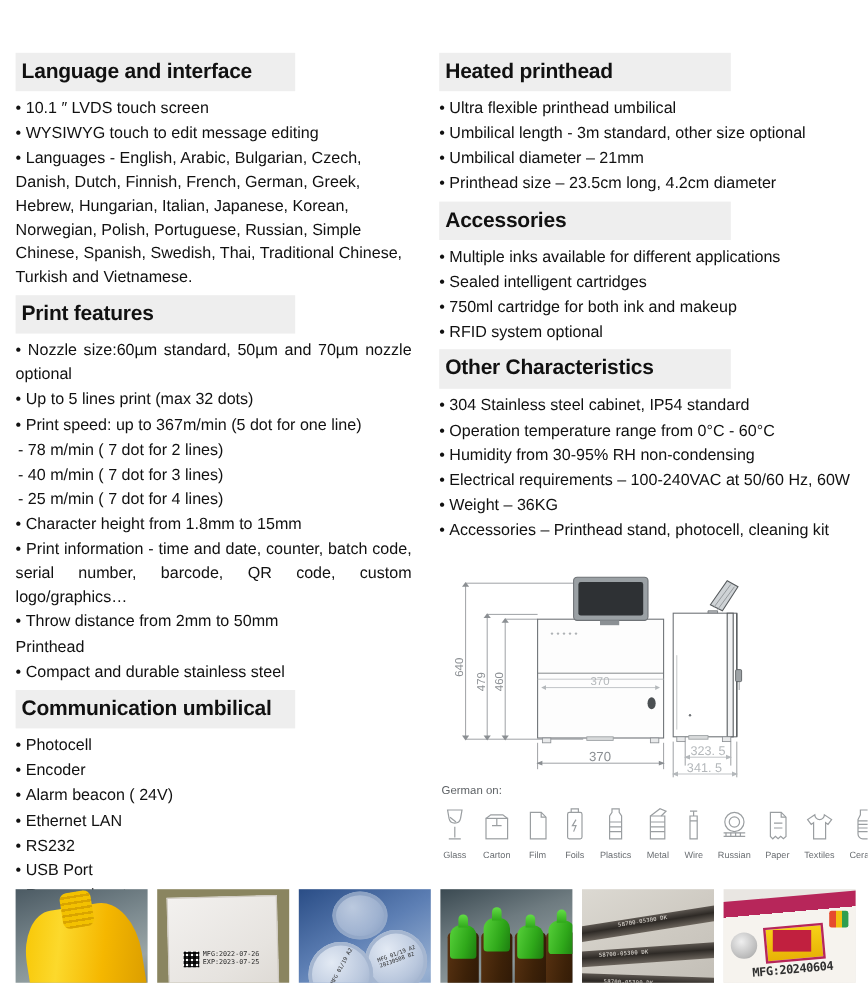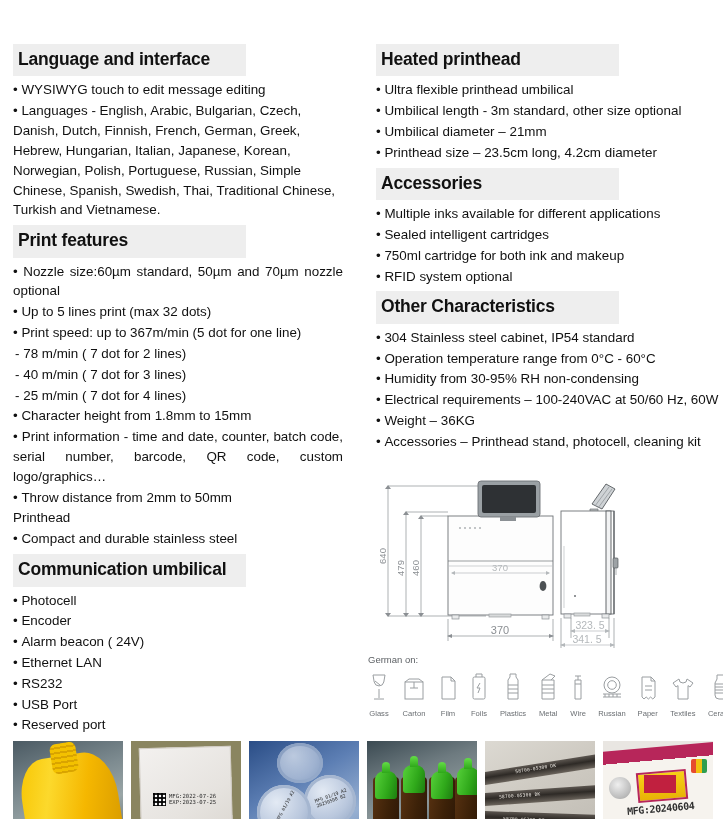--- a/index.html
+++ b/index.html
@@ -21,21 +21,21 @@
     height: 819px;
     margin-top: 32px;
   }
 
   
   .col {
     position: absolute;
     top: 8px;
   }
   .col-left  { left: 13px;  width: 330px; }
-  .col-right { left: 376px; width: 348px; }
+  .col-right { left: 366px; width: 348px; }
 
   .sec-head {
     display: inline-block;
     background: #eeeeee;
     font-weight: bold;
     font-size: 17.5px;
     line-height: 1.45;
     padding: 3px 10px 4px 5px;
     margin: 4px 0 4px 0;
     letter-spacing: -0.2px;
@@ -242,20 +242,21 @@
 </style>
 </head>
 <body>
 
 <div class="page">
 
   <div class="col col-left">
 
     <div class="sec-head">Language and interface</div>
     <ul class="items">
+      <li class="b">10.1 ″ LVDS touch screen</li>
       <li class="b">WYSIWYG touch to edit message editing</li>
       <li class="b justify">Languages - English, Arabic, Bulgarian, Czech, Danish, Dutch, Finnish, French, German, Greek, Hebrew, Hungarian, Italian, Japanese, Korean, Norwegian, Polish, Portuguese, Russian, Simple Chinese, Spanish, Swedish, Thai, Traditional Chinese, Turkish and Vietnamese.</li>
     </ul>
 
     <div class="sec-head">Print features</div>
     <ul class="items">
       <li class="b">Nozzle size:60µm standard, 50µm and 70µm nozzle optional</li>
       <li class="b">Up to 5 lines print (max 32 dots)</li>
       <li class="b">Print speed: up to 367m/min (5 dot for one line)</li>
       <li class="dash">- 78 m/min ( 7 dot for 2 lines)</li>

